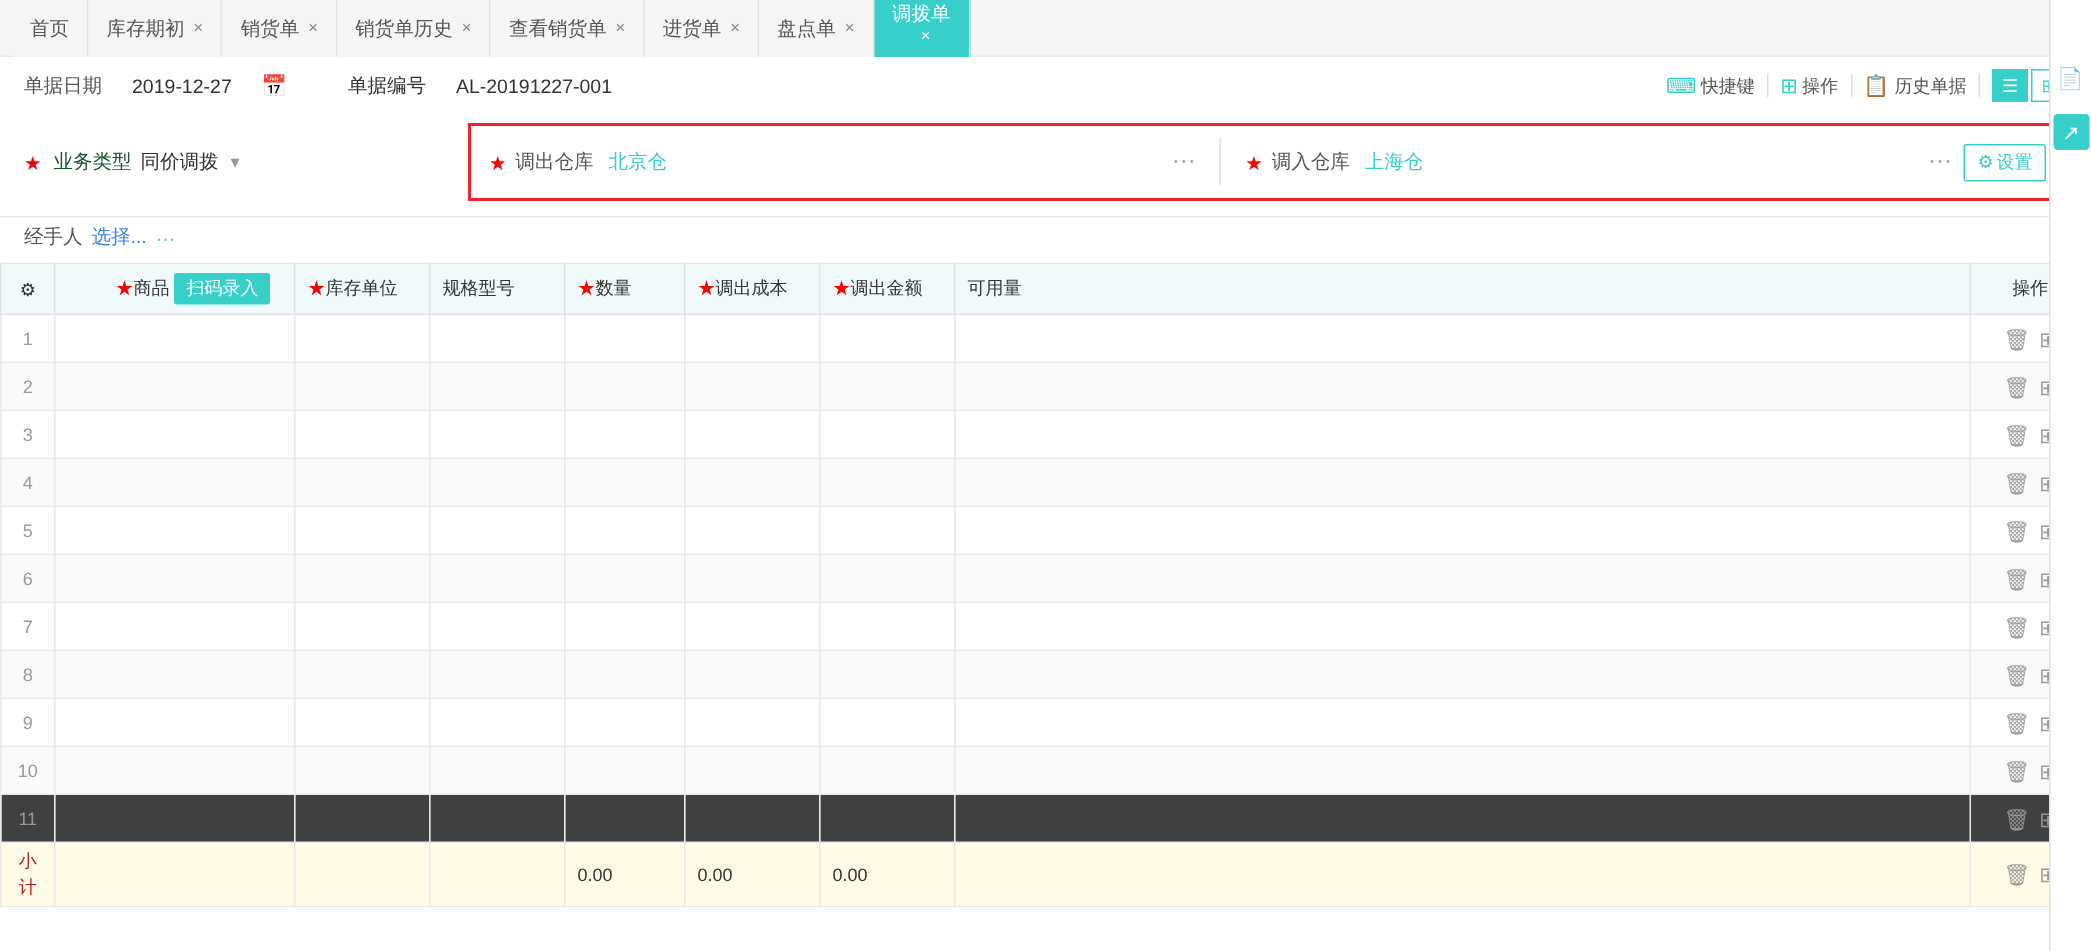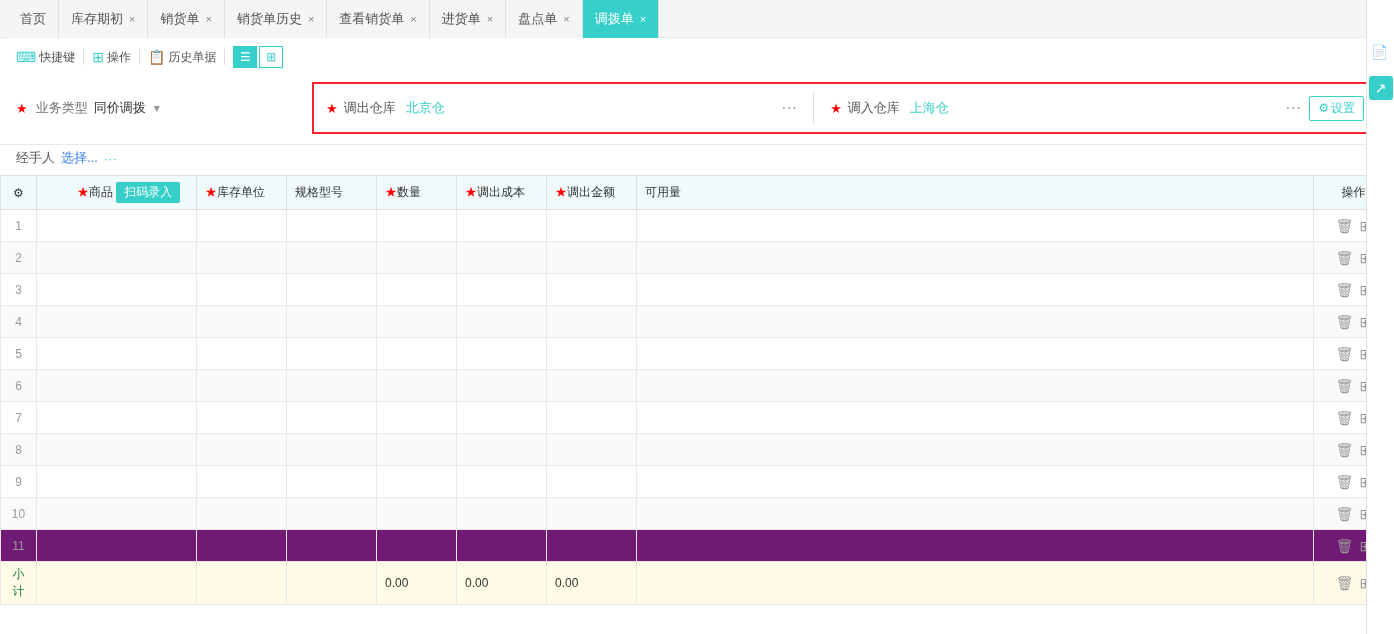--- a/index.html
+++ b/index.html
@@ -21,20 +21,21 @@
       cursor: pointer;
       font-size: 13px;
       color: #555;
       border-right: 1px solid #e0e0e0;
       white-space: nowrap;
       background: #f5f5f5;
     }
     .tab.active {
       background: #36cfc9;
       color: #fff;
+      flex-direction: column;
     }
     .tab .close-btn {
       margin-left: 6px;
       font-size: 11px;
       color: inherit;
       opacity: 0.7;
       cursor: pointer;
     }
     .tab.active .close-btn { color: #fff; opacity: 1; }
 
@@ -239,20 +240,27 @@
     <span class="close-btn">×</span>
   </div>
   <div class="tab active">
     <span>调拨单</span>
     <span class="close-btn">×</span>
   </div>
   <span class="close-all">×</span>
 </div>
 
 <div class="header-top-row">
+  <div class="left">
+    <span style="color:#555;">单据日期</span>
+    <span style="color:#333;margin-left:4px;">2019-12-27</span>
+    <span style="cursor:pointer;color:#36cfc9;margin-left:4px;font-size:14px;">📅</span>
+    <span style="margin-left:24px;">单据编号</span>
+    <span style="color:#333;margin-left:4px;">AL-20191227-001</span>
+  </div>
   <div class="right toolbar-right">
     <div class="toolbar-item">
       <span class="toolbar-icon">⌨</span>
       <span>快捷键</span>
     </div>
     <div class="divider"></div>
     <div class="toolbar-item">
       <span class="toolbar-icon">⊞</span>
       <span>操作</span>
     </div>
@@ -266,21 +274,21 @@
       <button class="layout-btn active">☰</button>
       <button class="layout-btn">⊞</button>
     </div>
   </div>
 </div>
 
 <div class="middle-section">
 
   <div class="business-type-field">
     <span class="required">★</span>
-    <span style="color:#737373;">业务类型</span>
+    <span style="color:#14532d;">业务类型</span>
     <div class="business-type-select">
       <span>同价调拨</span>
       <span class="arrow">▾</span>
     </div>
   </div>
 
   <div class="warehouse-box">
 
     <div class="warehouse-field">
       <span class="required">★</span>
@@ -493,38 +501,38 @@
     <td></td>
     <td></td>
     <td></td>
     <td>
       <div class="action-btns">
         <span class="icon-btn" title="删除">🗑</span>
         <span class="icon-btn" title="复制">⊞</span>
       </div>
     </td>
   </tr>
-        <tr style="background: #701a75;">
+        <tr style="background: #404040;">
     <td class="row-num">11</td>
     <td colspan="1"></td>
     <td></td>
     <td></td>
     <td></td>
     <td></td>
     <td></td>
     <td></td>
     <td>
       <div class="action-btns">
         <span class="icon-btn" title="删除">🗑</span>
         <span class="icon-btn" title="复制">⊞</span>
       </div>
     </td>
   </tr>
         <tr class="subtotal">
-  <td class="row-num" colspan="1" style="color:#15803d;">小计</td>
+  <td class="row-num" colspan="1" style="color:#b91c1c;">小计</td>
   <td></td>
   <td></td>
   <td></td>
   <td>0.00</td>
   <td>0.00</td>
   <td>0.00</td>
   <td></td>
   <td>
     <div class="action-btns">
       <span class="icon-btn">🗑</span>

